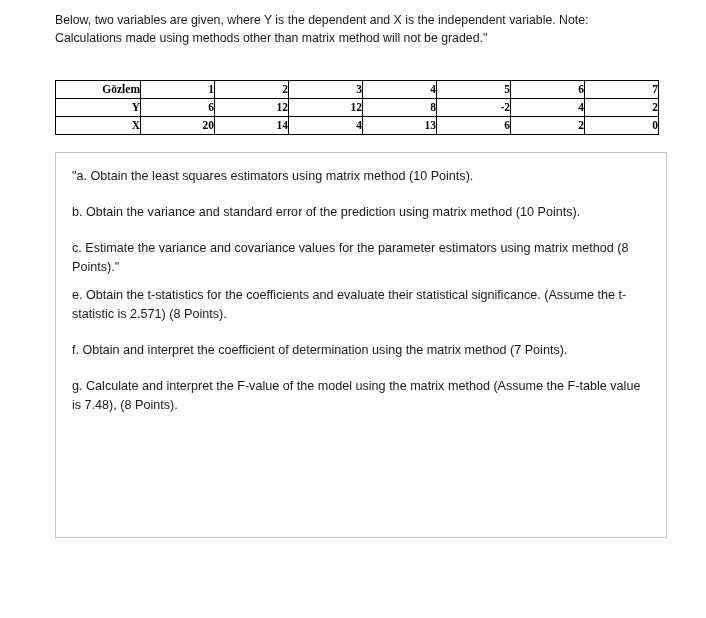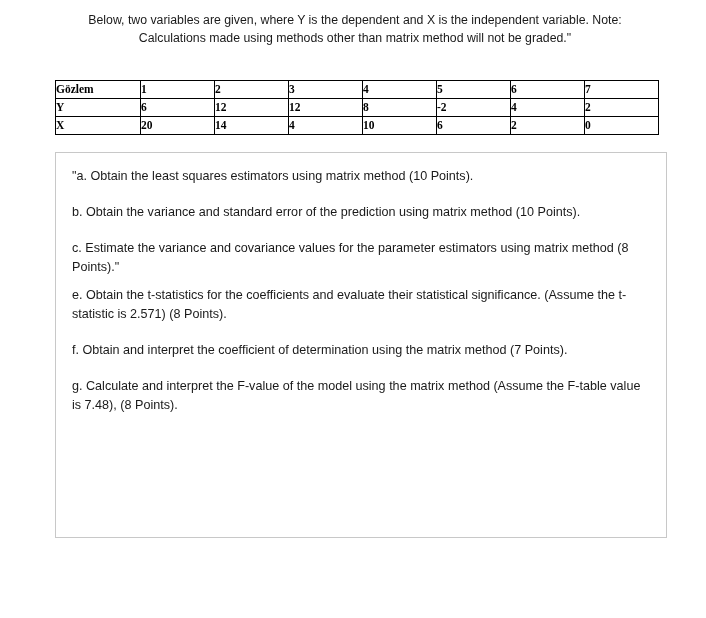--- a/index.html
+++ b/index.html
@@ -23,33 +23,33 @@
   }
   .intro {
     position: absolute;
     left: 55px;
     top: 12px;
     width: 600px;
     font-size: 12.3px;
     line-height: 1.45;
     color: #1a1a1a;
   }
-  .intro span { display: block; text-align: center; }
+  .intro span { display: block; }
 
   table.data {
     position: absolute;
     left: 55px;
     top: 80px;
     width: 604px;
     border-collapse: collapse;
     table-layout: fixed;
   }
   table.data td, table.data th {
     border: 1px solid #000000;
-    text-align: left;
+    text-align: right;
     font-size: 11.5px;
     height: 14px;
     padding: 1px 0 2px 0;
     font-family: "Liberation Serif", serif;
     font-weight: bold;
     color: #000;
   }
   table.data td.label {
     width: 84px;
   }
@@ -108,21 +108,21 @@
       <td class="datacell">8</td>
       <td class="datacell">-2</td>
       <td class="datacell">4</td>
       <td class="datacell">2</td>
     </tr>
     <tr>
       <td class="label">X</td>
       <td class="datacell">20</td>
       <td class="datacell">14</td>
       <td class="datacell">4</td>
-      <td class="datacell">10</td>
+      <td class="datacell">13</td>
       <td class="datacell">6</td>
       <td class="datacell">2</td>
       <td class="datacell">0</td>
     </tr>
   </tbody>
     </table>
 
   <div class="qbox">
     <p>"a. Obtain the least squares estimators using matrix method (10 Points).</p>
     <p>b. Obtain the variance and standard error of the prediction using matrix method (10 Points).</p>

